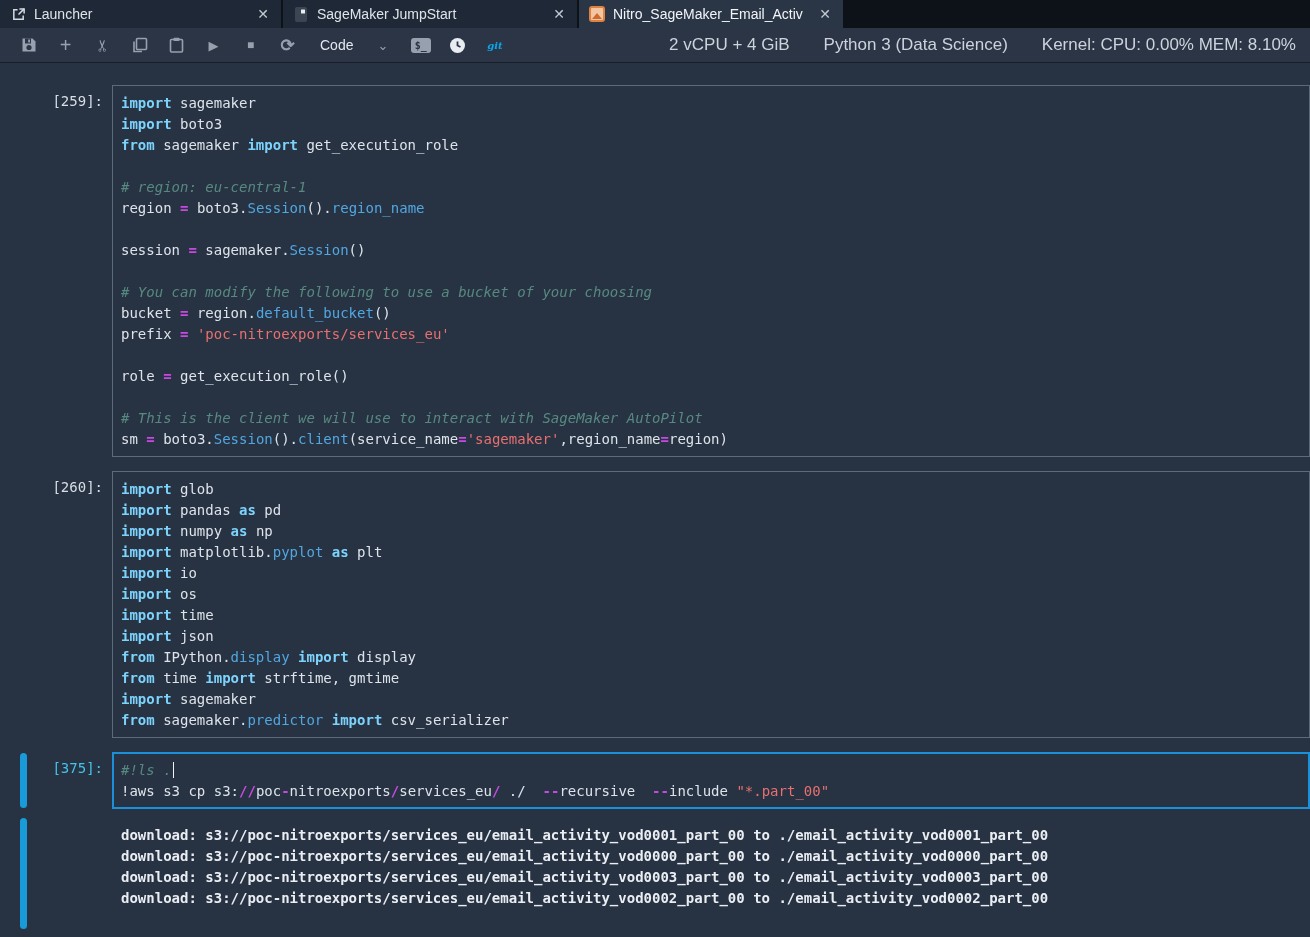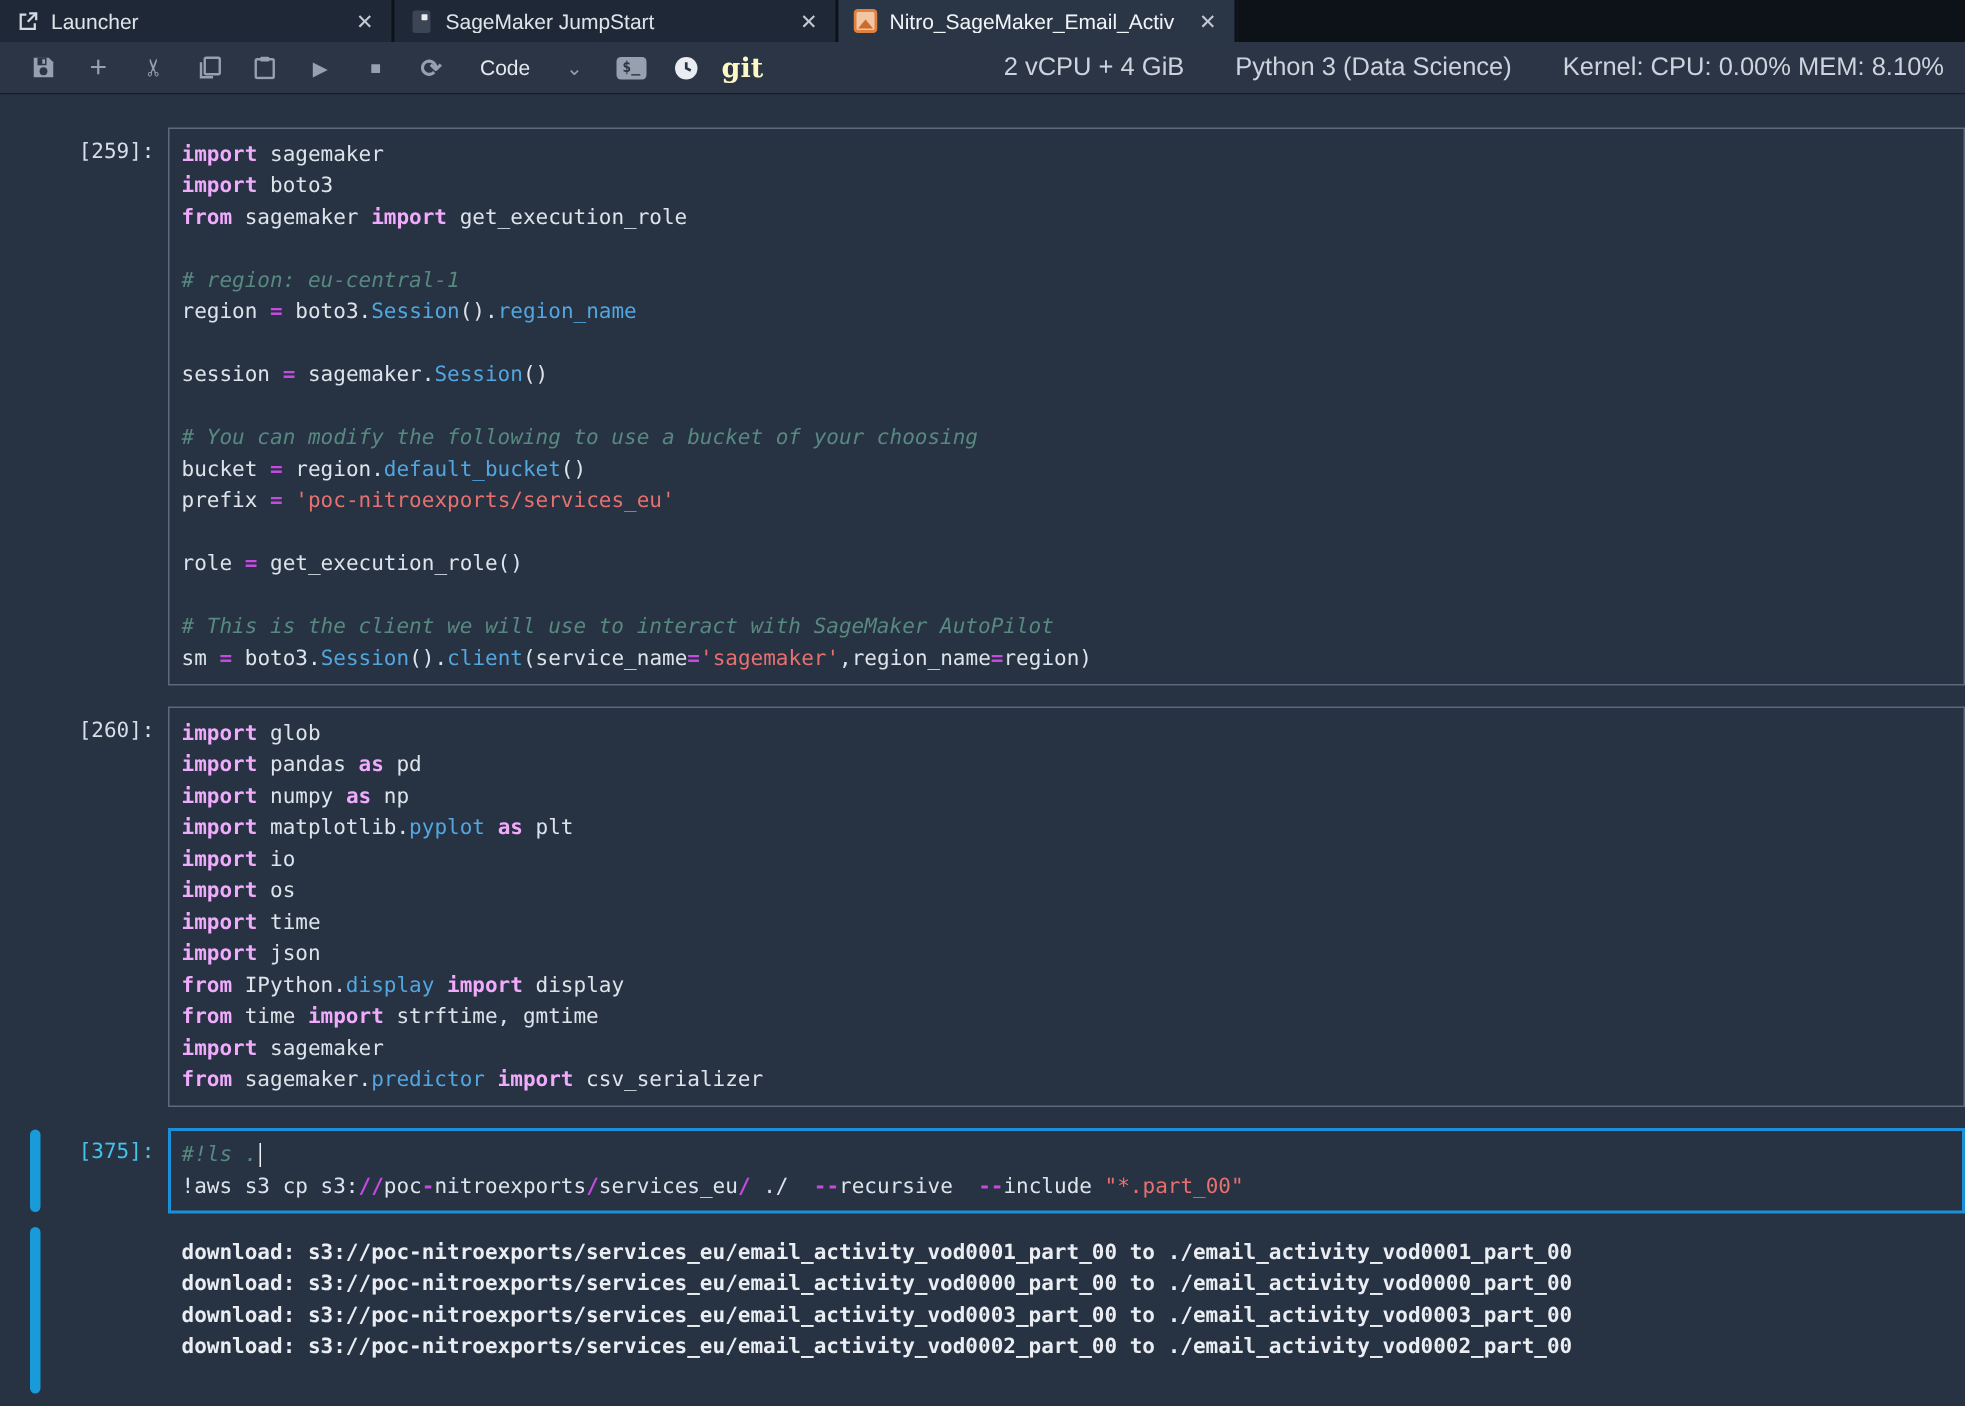--- a/index.html
+++ b/index.html
@@ -1,21 +1,21 @@
 <!DOCTYPE html>
 <html><head>
 <meta charset="utf-8">
 <style>
   * { margin:0; padding:0; box-sizing:border-box; }
   html,body { width:1310px; height:937px; overflow:hidden; background:#273243;
               font-family:"Liberation Sans", sans-serif; }
 
   
   .tabbar { display:flex; height:28px; background:#0d1118; }
-  .tab { display:flex; align-items:center; gap:8px; width:263px; padding:0 10px;
+  .tab { display:flex; align-items:center; gap:8px; width:283px; padding:0 10px;
          background:#1e2836; border-right:2px solid #0d1118; cursor:pointer; }
   .tab.active { background:#2a3546; }
   .tab-label { flex:1; color:#dfe4ea; font-size:14px; white-space:nowrap;
                overflow:hidden; text-overflow:clip; }
   .tab.active .tab-label { color:#f2f5f8; }
   .tab-close { color:#c2c9d2; font-size:14px; padding:0 2px; cursor:pointer; }
   .tab-icon { width:16px; height:16px; flex:0 0 16px; display:flex;
               align-items:center; justify-content:center; }
 
   
@@ -26,41 +26,41 @@
   .tb-btn svg { display:block; }
   .glyph-run { font-size:13px; }
   .glyph-stop { font-size:12px; }
   .glyph-restart { font-size:17px; font-weight:bold; }
   .glyph-cut { display:inline-block; transform:rotate(-90deg); font-size:16px; }
   .celltype { display:flex; align-items:center; gap:24px; margin-left:14px;
               color:#e3e8ef; font-size:14px; cursor:pointer; }
   .celltype .chev { color:#97a0ae; font-size:13px; }
   .term-badge { background:#97a0ae; color:#2b3545; font-family:"DejaVu Sans Mono",monospace;
                 font-size:10px; font-weight:bold; border-radius:3px; padding:2px 4px; }
-  .git-logo { font-size:18px; font-weight:bold; color:#fef9c3;
-              font-family:"DejaVu Serif", serif; letter-spacing:0; }
+  .git-logo { font-size:10px; font-weight:bold; color:#0ea5e9;
+              font-family:"DejaVu Serif", serif; letter-spacing:0;font-style:italic; }
   .tb-right { margin-left:auto; display:flex; align-items:center; gap:34px;
               color:#ccd3dd; font-size:17px; padding-right:4px; }
   .tb-right > div { cursor:default; }
 
   
   .notebook { padding-top:22px; background:#273243; height:873px; }
   .cell-row { display:flex; margin-bottom:14px; }
   .rail { width:27px; flex:0 0 27px; position:relative; }
   .rail .bar { position:absolute; left:20px; top:1px; bottom:1px; width:7px;
                border-radius:4px; background:transparent; cursor:pointer; }
   .rail .bar.on { background:#189bd8; }
   .prompt { width:85px; flex:0 0 85px; text-align:right; padding:8px 9px 0 0;
             color:#d8dee6; font-family:"DejaVu Sans Mono",monospace; font-size:14px; }
   .prompt.active { color:#45c3e8;text-align:right; }
   .editor { flex:1; border:1px solid #5d6a7c; padding:7px 8px 6px 8px; cursor:text; }
   .editor.active { border:2px solid #1b90d8; padding:6px 7px 5px 7px; }
   .cm-line { font-family:"DejaVu Sans Mono",monospace; font-size:14px;
              line-height:21px; height:21px; white-space:pre; color:#dde3ea; }
-  .tk-k { color:#f0abfc; font-weight:bold; }
+  .tk-k { color:#7dd3fc; font-weight:bold; }
   .tk-o { color:#c74ae0; font-weight:bold; }
   .tk-p { color:#52a7e0; }
   .tk-s { color:#e8706f; }
   .tk-c { color:#578980; font-style:italic; }
   .tk-w { color:#dde3ea; }
   .caret { display:inline-block; width:1.5px; height:16px; background:#f0f4f8;
            vertical-align:text-bottom; margin-left:1px; }
   .out-row { display:flex; margin-top:-6px; }
   .out-body { flex:1; padding:8px 8px 0 9px; }
   .out-line { font-family:"DejaVu Sans Mono",monospace; font-size:14px;

